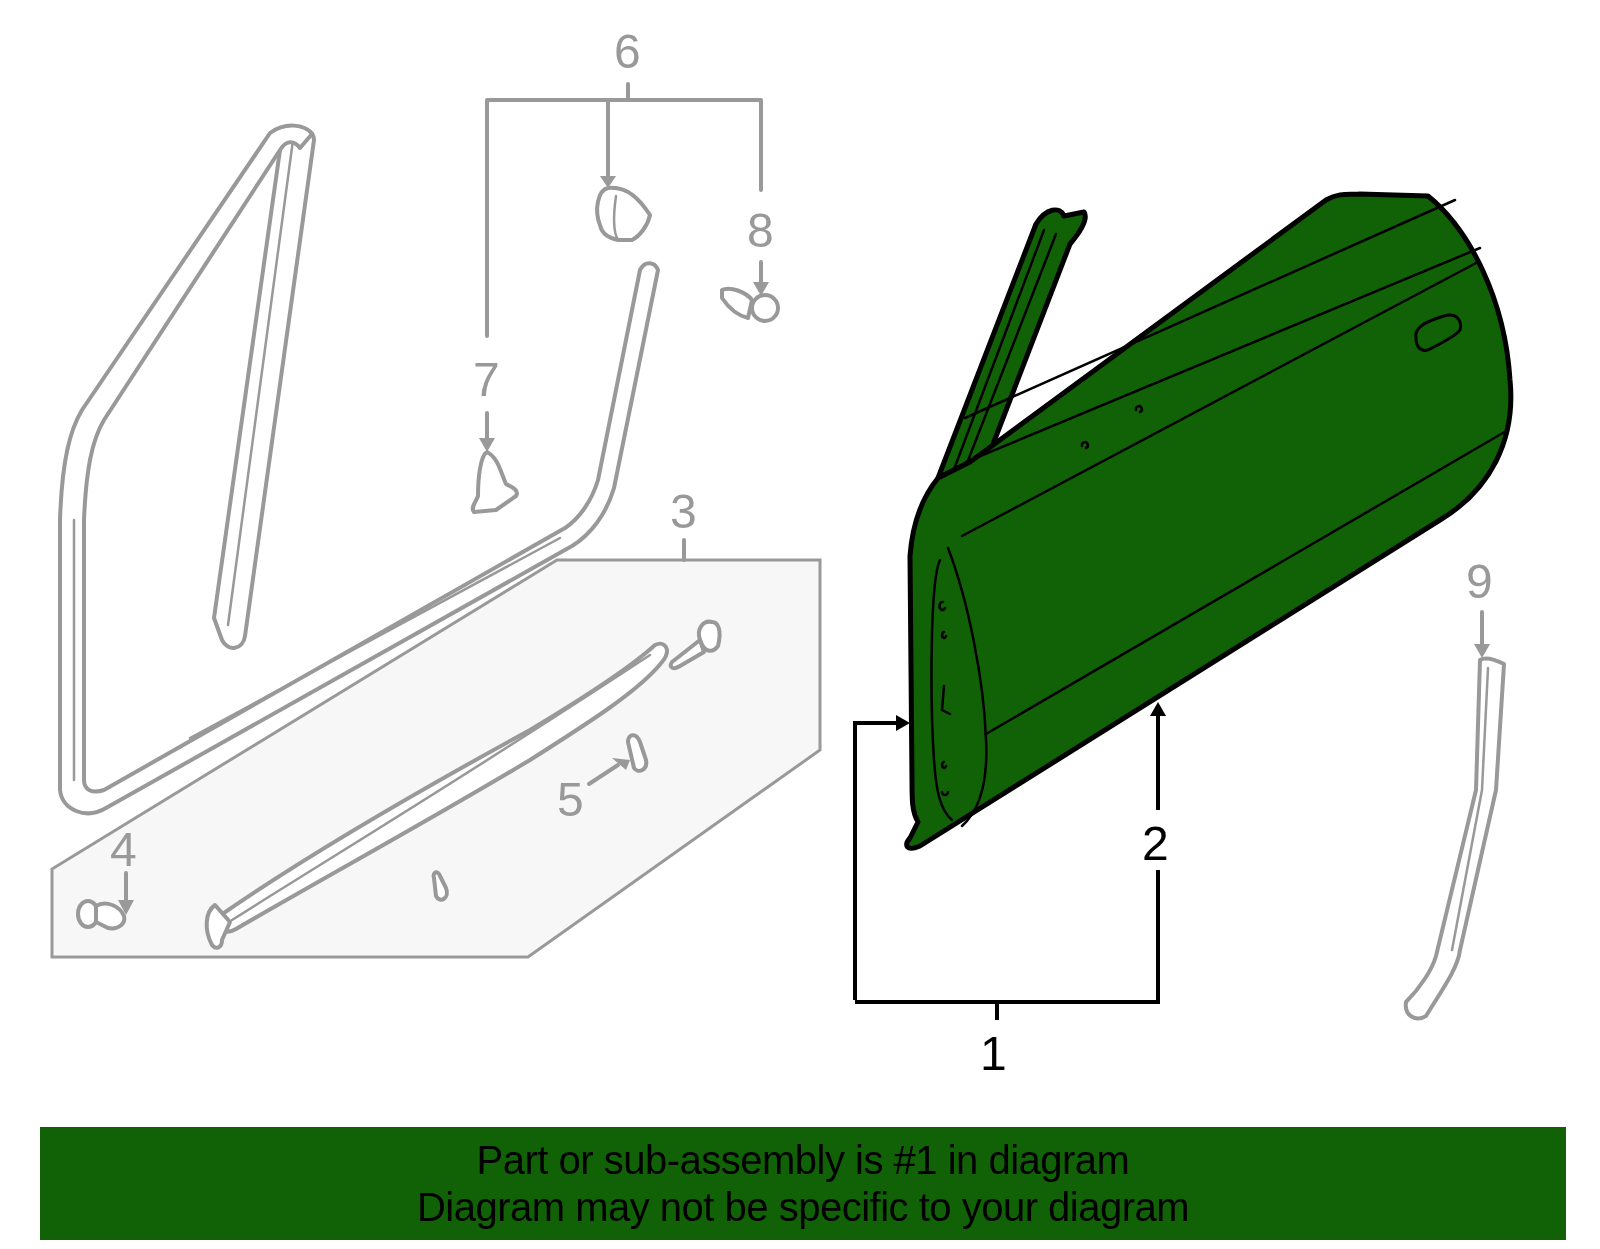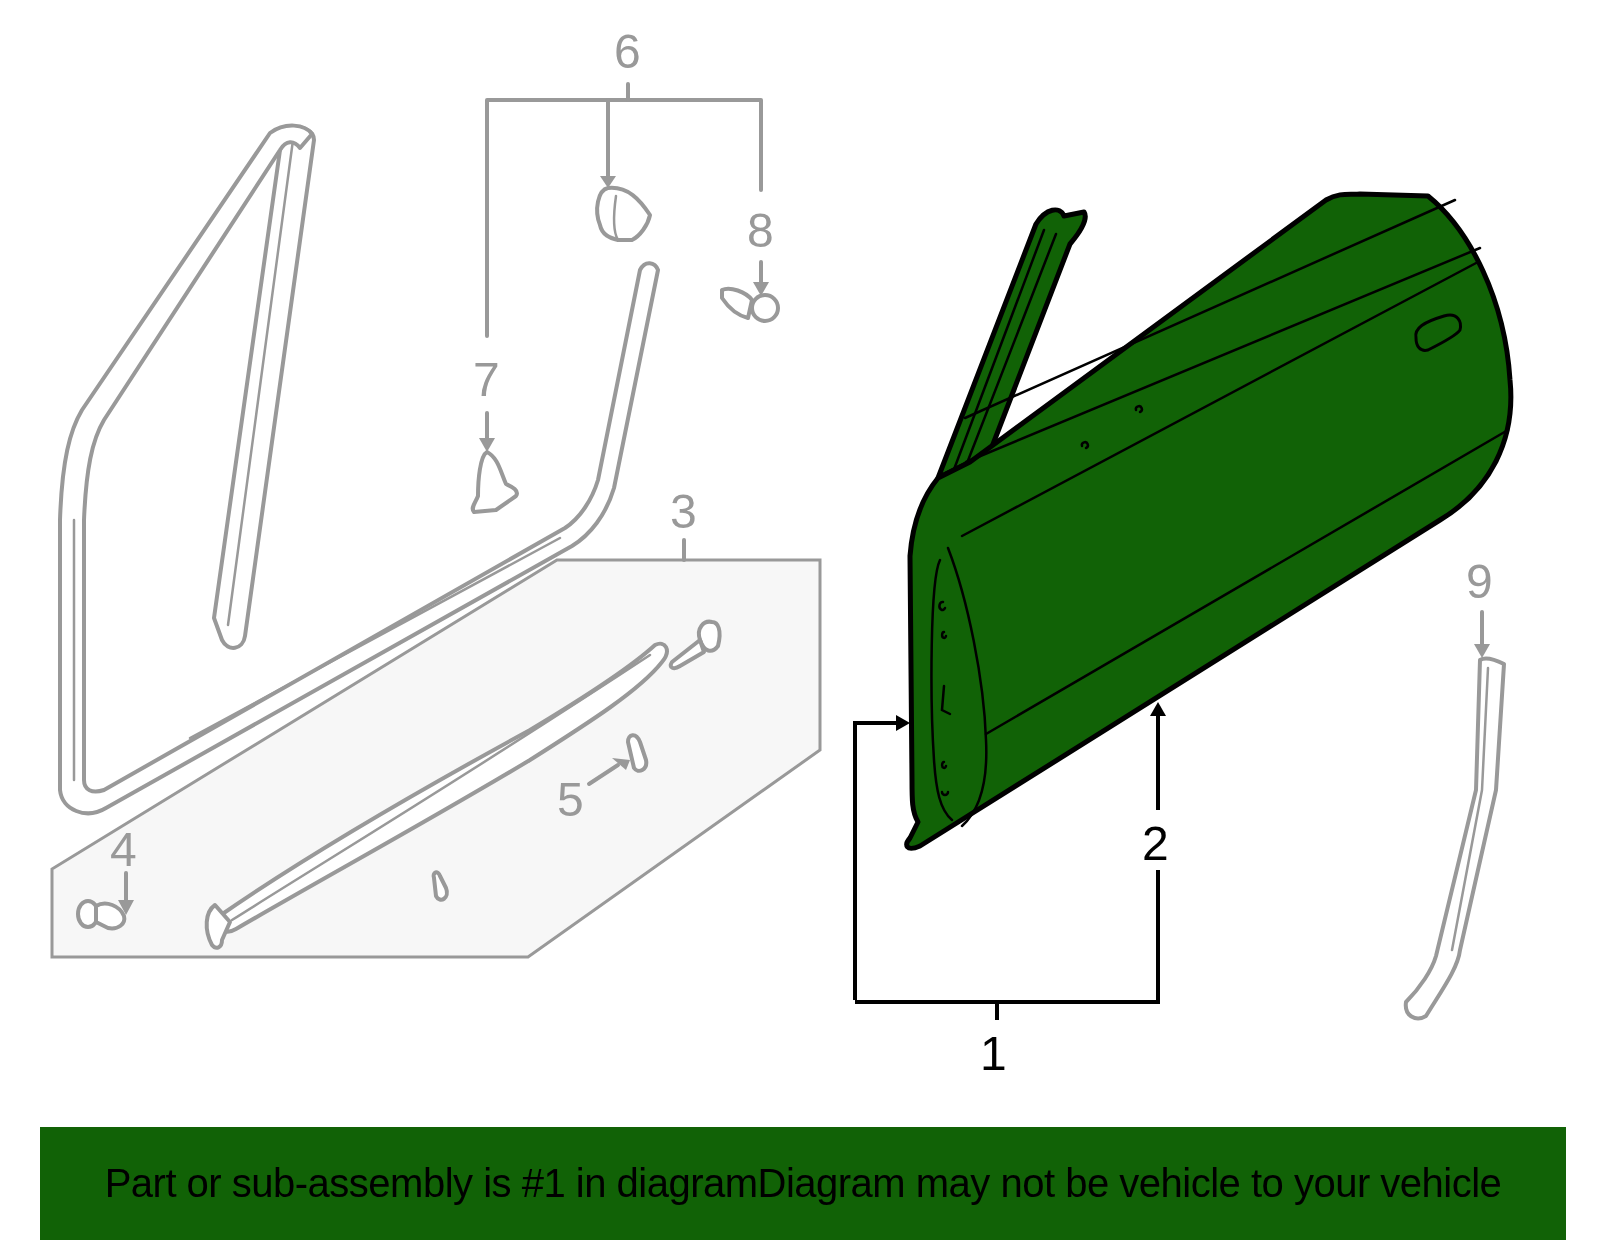--- a/index.html
+++ b/index.html
@@ -7,21 +7,21 @@
   #diagram{position:absolute;left:0;top:0;width:1600px;height:1249px;}
   .callout{font-family:"Liberation Sans",sans-serif;font-size:48px;}
   .callout.gray{fill:#999999;}
   .callout.black{fill:#000000;}
   .gline{stroke:#999999;stroke-width:4;fill:none;stroke-linecap:round;stroke-linejoin:round;}
   .gpart{stroke:#999999;stroke-width:4;fill:#ffffff;stroke-linejoin:round;stroke-linecap:round;}
   .gthin{stroke:#999999;stroke-width:2.5;fill:none;stroke-linecap:round;}
   .bline{stroke:#000000;stroke-width:4;fill:none;}
   .door{fill:#116206;stroke:#000000;stroke-width:5;stroke-linejoin:round;}
   .dthin{stroke:#000000;stroke-width:2.5;fill:none;stroke-linecap:round;}
-  #banner{position:absolute;left:40px;top:1127px;width:1526px;height:113px;background:#116206;display:flex;flex-direction:row;align-items:center;justify-content:center;}
+  #banner{position:absolute;left:40px;top:1127px;width:1526px;height:113px;background:#116206;display:flex;flex-direction:column;align-items:center;justify-content:center;}
   #banner .line{font-family:"Liberation Sans",sans-serif;font-size:40px;color:#000000;line-height:47px;letter-spacing:-0.5px;}
 </style>
 </head>
 <body>
 
 <svg id="diagram" viewBox="0 0 1600 1249" xmlns="http://www.w3.org/2000/svg">
 
   <g>
     <path class="gpart" d="M290,128 C300,125 314,130 314,140 L245,636 C243,650 228,652 222,640 L214,618 L280,150 C282,140 288,130 290,128 Z"></path>
     <path class="gthin" d="M293,140 L228,625"></path>
@@ -123,14 +123,14 @@
   <text class="callout gray" x="110" y="866">4</text>
   <text class="callout gray" x="557" y="816">5</text>
   <text class="callout gray" x="614" y="68">6</text>
   <text class="callout gray" x="473" y="396">7</text>
   <text class="callout gray" x="747" y="247">8</text>
   <text class="callout gray" x="1466" y="598">9</text>
 </svg>
 
 <div id="banner">
   <div class="line">Part or sub-assembly is #1 in diagram</div>
-  <div class="line">Diagram may not be vehicle to your vehicle</div>
+  <div class="line">Diagram may not be specific to your diagram</div>
 </div>
 
 </body></html>

